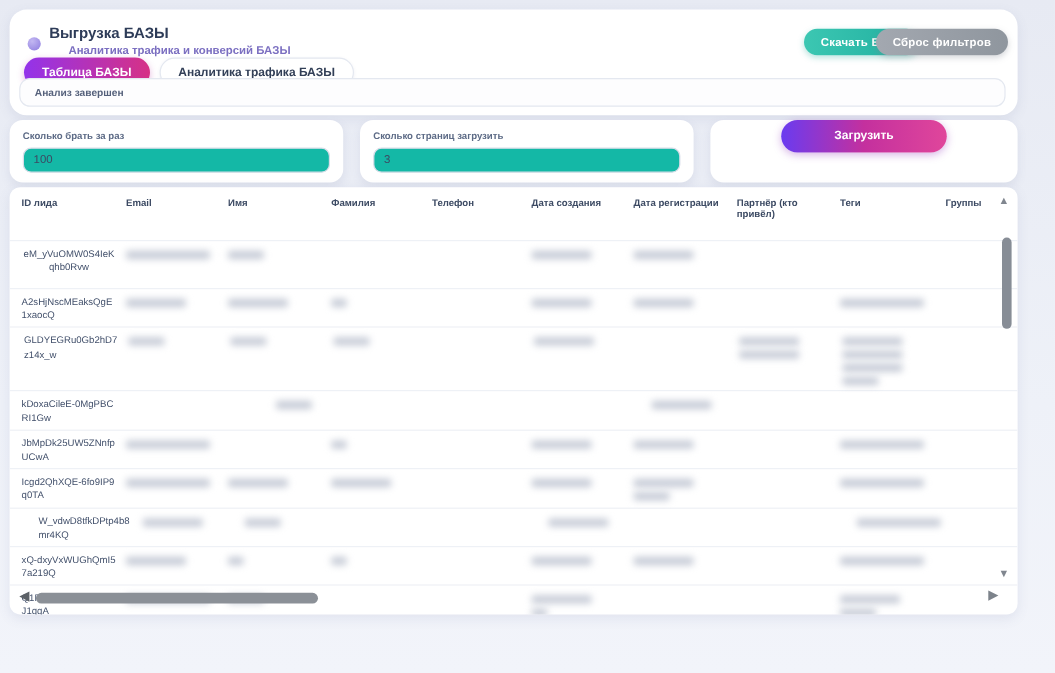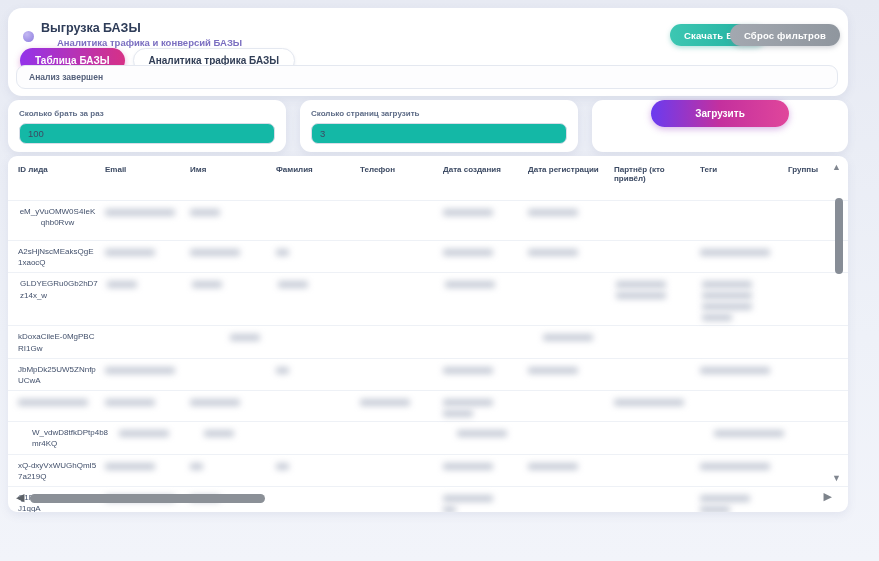--- a/index.html
+++ b/index.html
@@ -270,20 +270,21 @@
         </div>
         <div class="cell cell-partner"></div>
         <div class="cell cell-tags">
           <div class="blurs">
             <div class="blur b-long"></div>
           </div>
         </div>
         <div class="cell cell-groups"></div>
       </div>
       <div class="trow" style="grid-template-columns: 87px 85px 86px 84px 83px 85px 86px 86px 88px 1fr; min-height: 26px;">
+        <div class="cell cell-id">Icgd2QhXQE-6fo9IP9q0TA</div>
         <div class="cell cell-email">
           <div class="blurs">
             <div class="blur b-long"></div>
           </div>
         </div>
         <div class="cell cell-name">
           <div class="blurs">
             <div class="blur b-med"></div>
           </div>
         </div>

